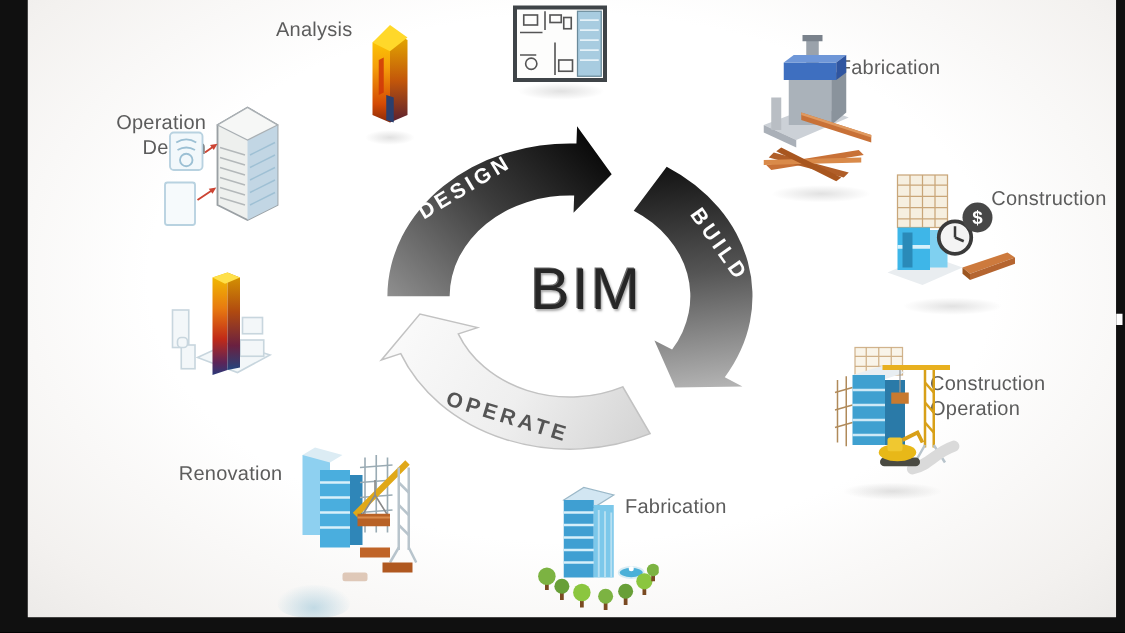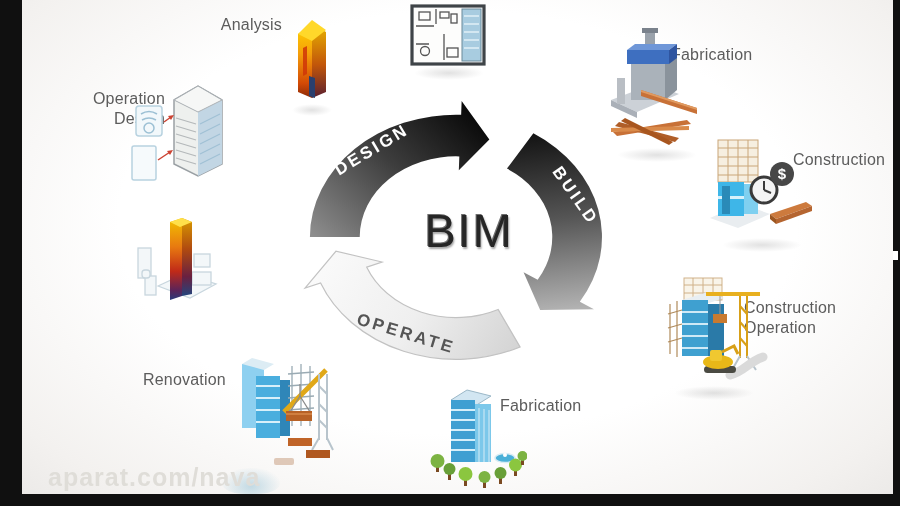--- a/index.html
+++ b/index.html
@@ -351,20 +351,19 @@
           <circle cx="73.5" cy="89" r="6" fill="#689f38"></circle>
         <rect x="87" y="86" width="3" height="6" fill="#7a4a22"></rect>
           <circle cx="88.5" cy="81" r="6.5" fill="#8bc63f"></circle>
         <rect x="94" y="76" width="3" height="5" fill="#7a4a22"></rect>
           <circle cx="95.5" cy="72" r="5" fill="#7cb342"></circle>
       </g>
     </svg>
 
     <div id="wm-blob"></div>
     <div id="wm-dash"></div>
-    <div id="watermark">aparat.com/nava</div>
   </div>
 
   <div class="bar" id="bar-bottom"></div>
   <div class="bar" id="bar-left"></div>
   <div class="bar" id="bar-right"></div>
   <div id="notch"></div>
 </div>
 
 </body></html>

